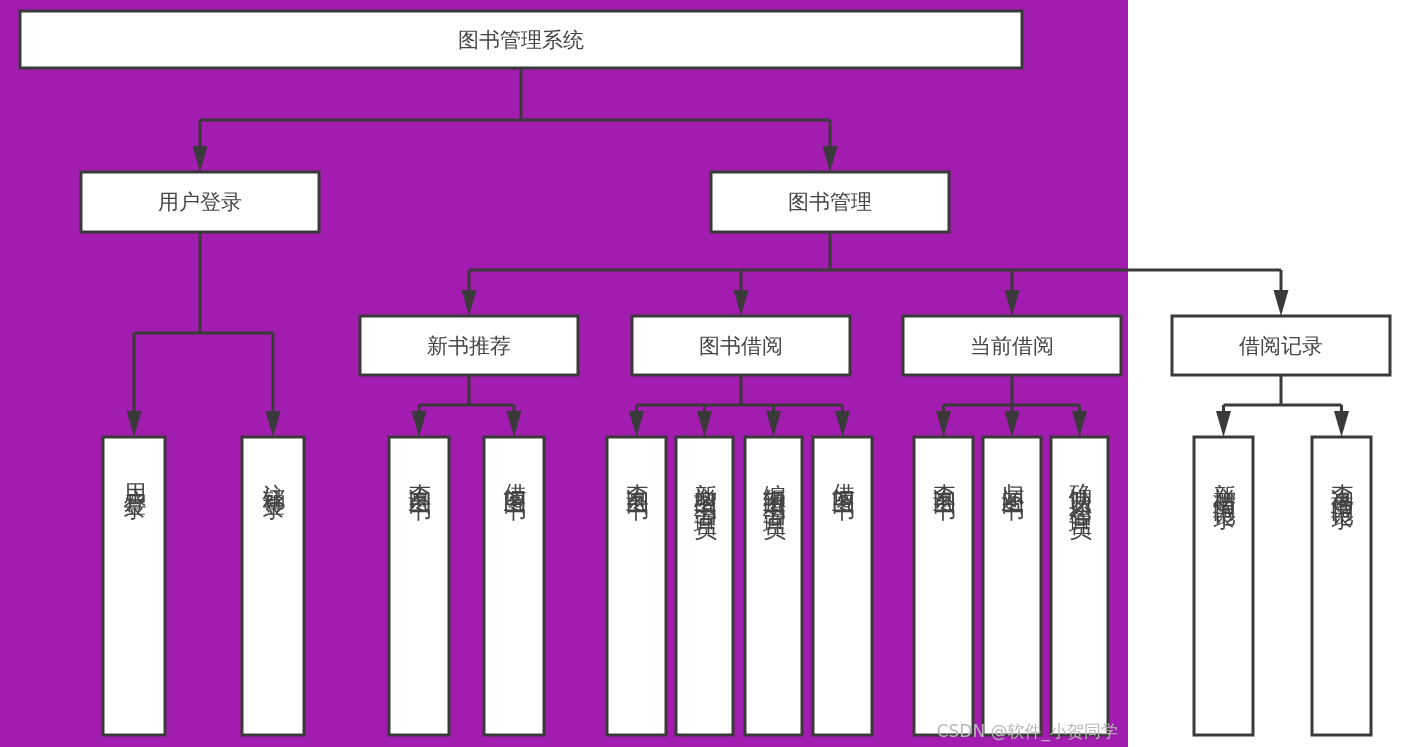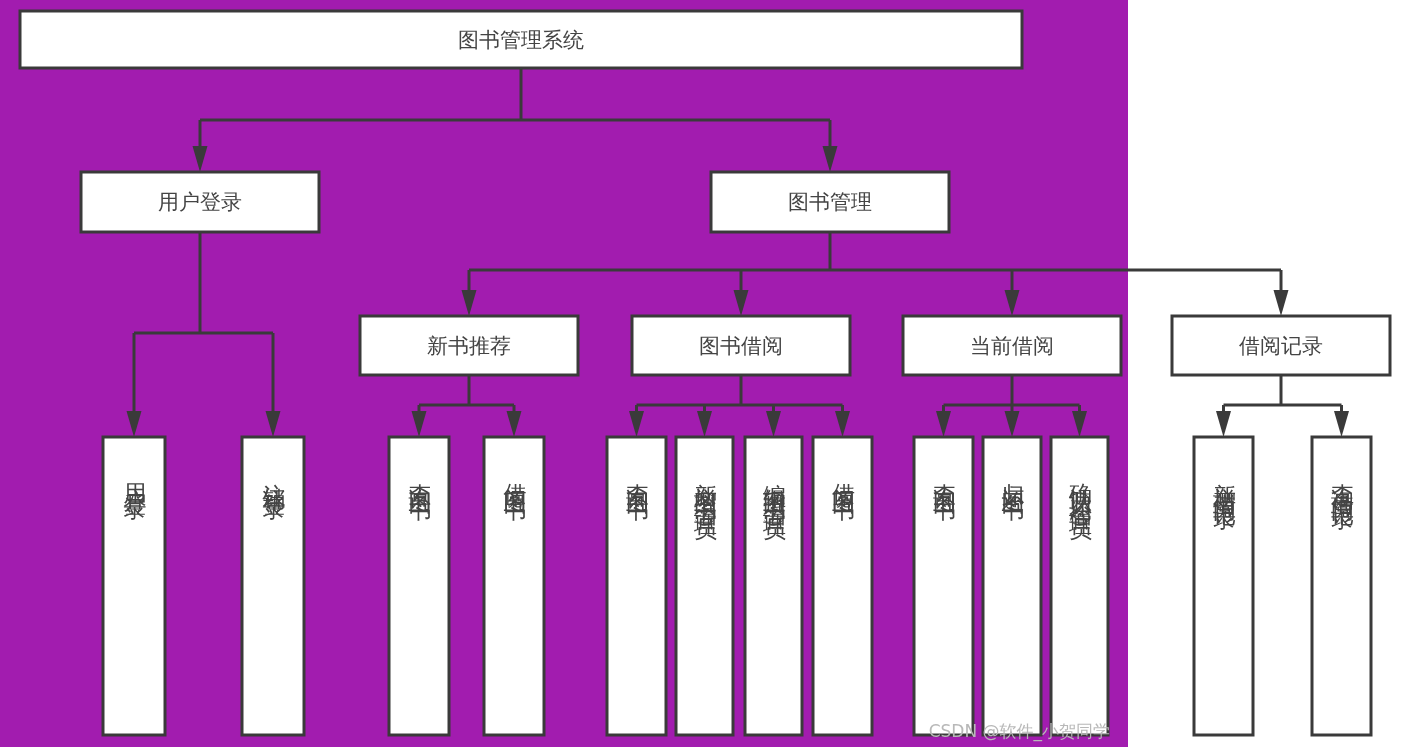--- a/index.html
+++ b/index.html
@@ -36,21 +36,21 @@
     font-family:"DejaVu Sans","Liberation Sans",sans-serif;
     font-size:23px;
     letter-spacing:5px;
     text-anchor:start;
     dominant-baseline:middle;
     writing-mode:vertical-rl;
     glyph-orientation-vertical:0;
   }
   .watermark{
     position:absolute;
-    right:18px;bottom:4px;
+    right:10px;bottom:4px;
     color:#b8b8b8;
     font-size:17px;
     font-family:"DejaVu Sans","Liberation Sans",sans-serif;
     white-space:nowrap;
     user-select:none;
   }
 </style>
 </head>
 <body>
 

